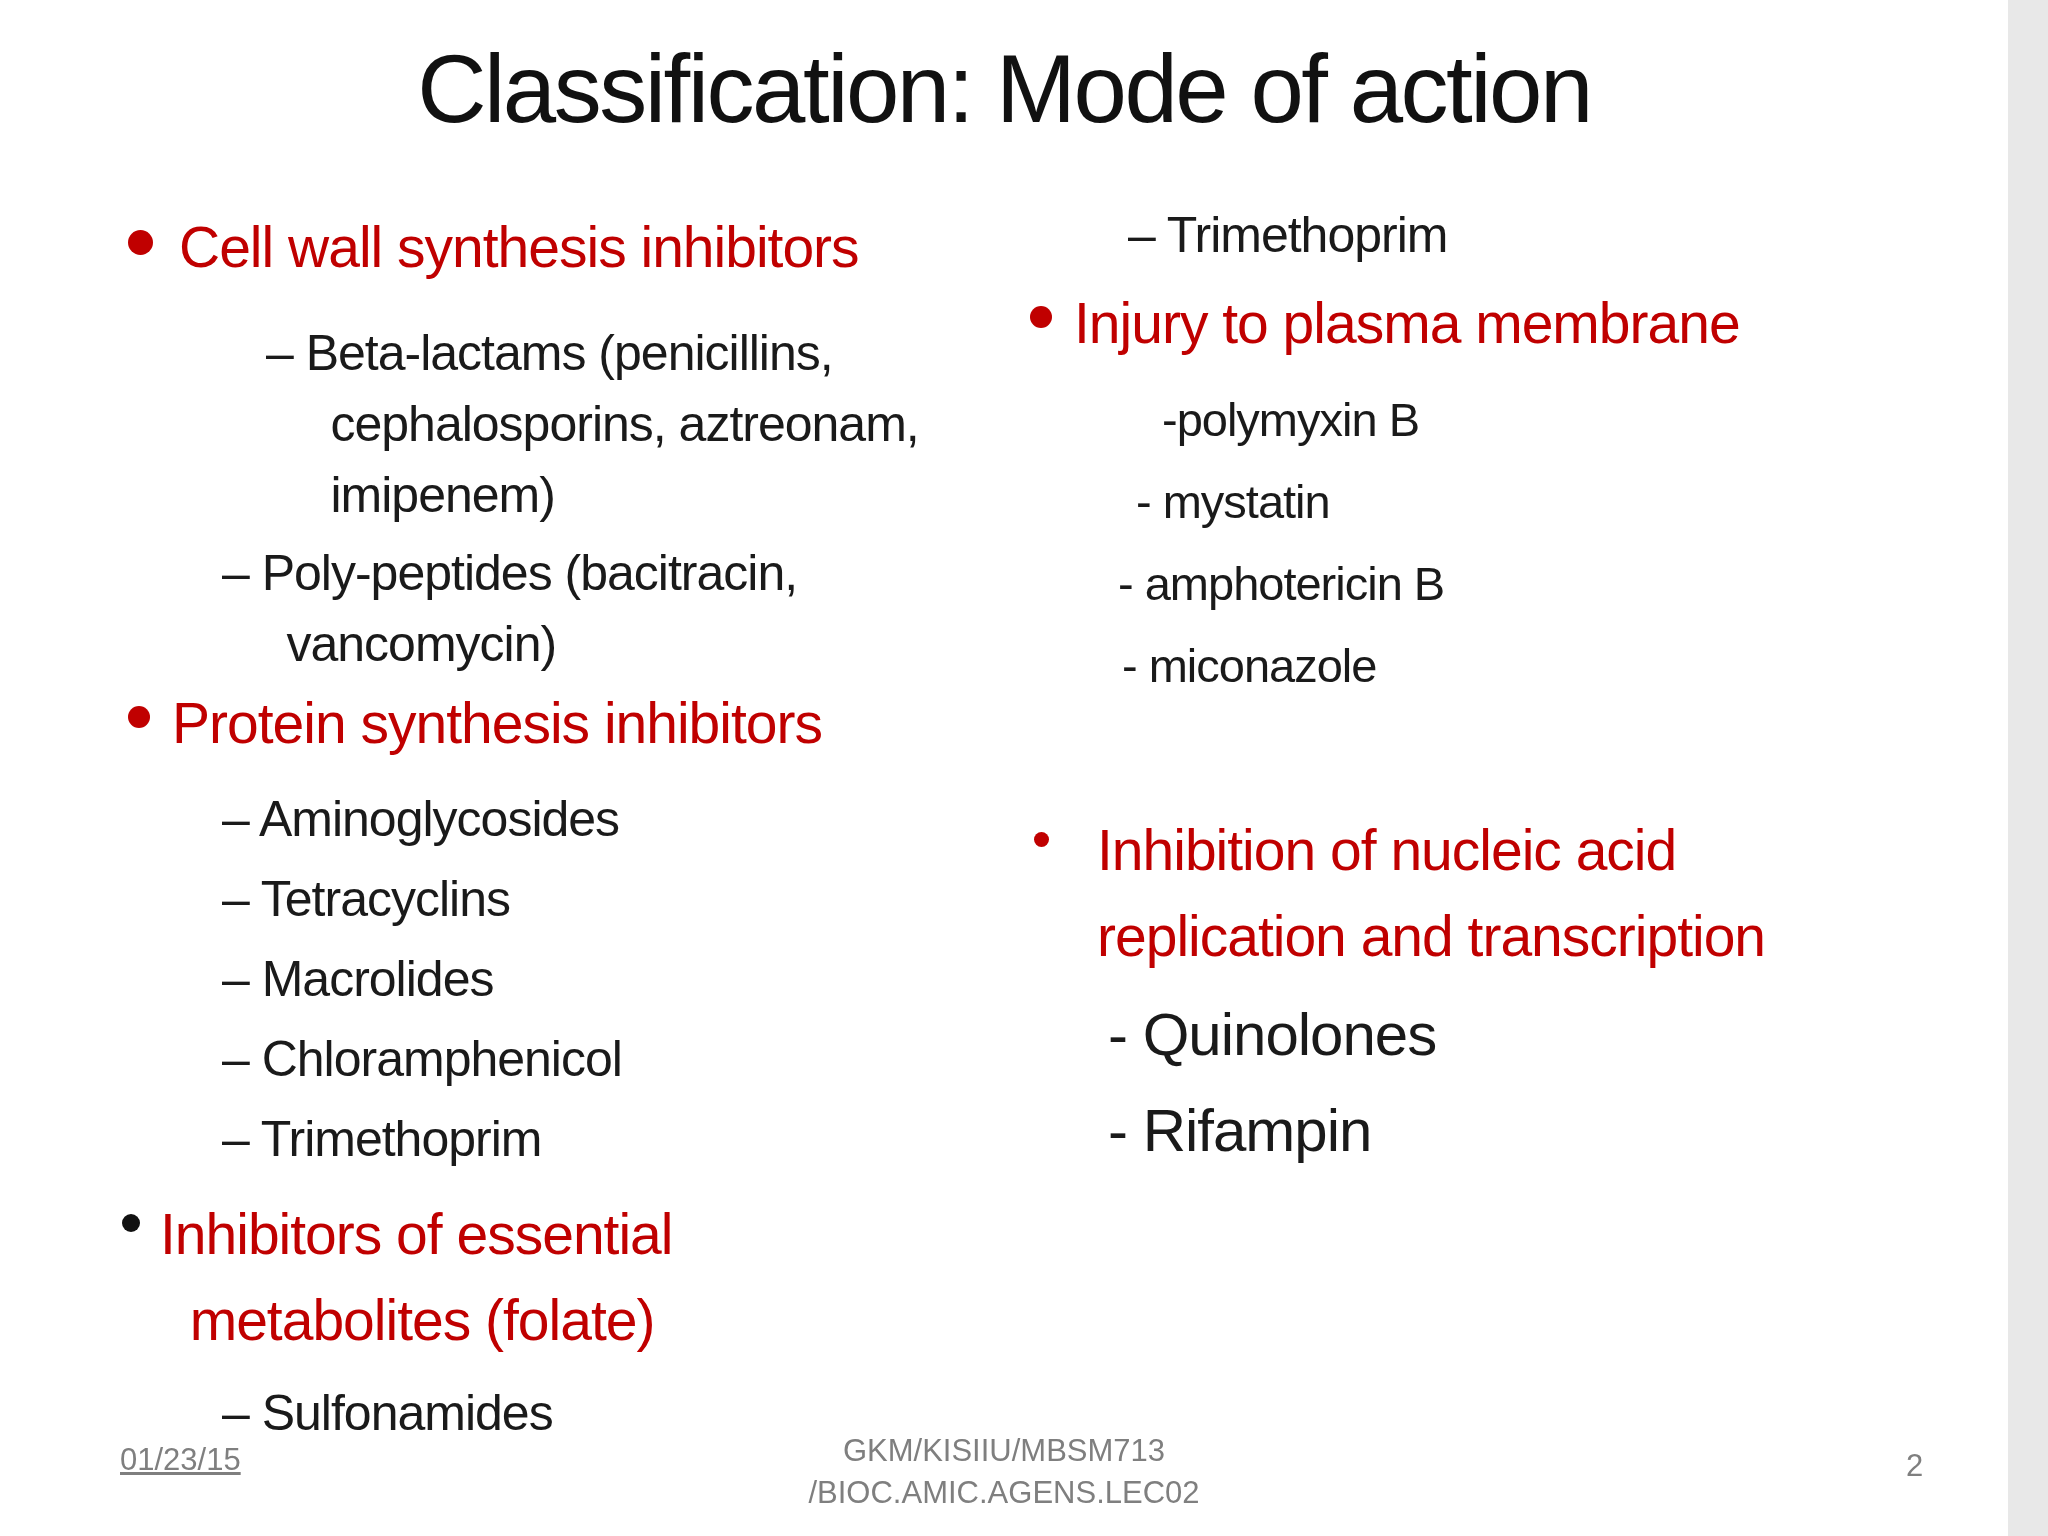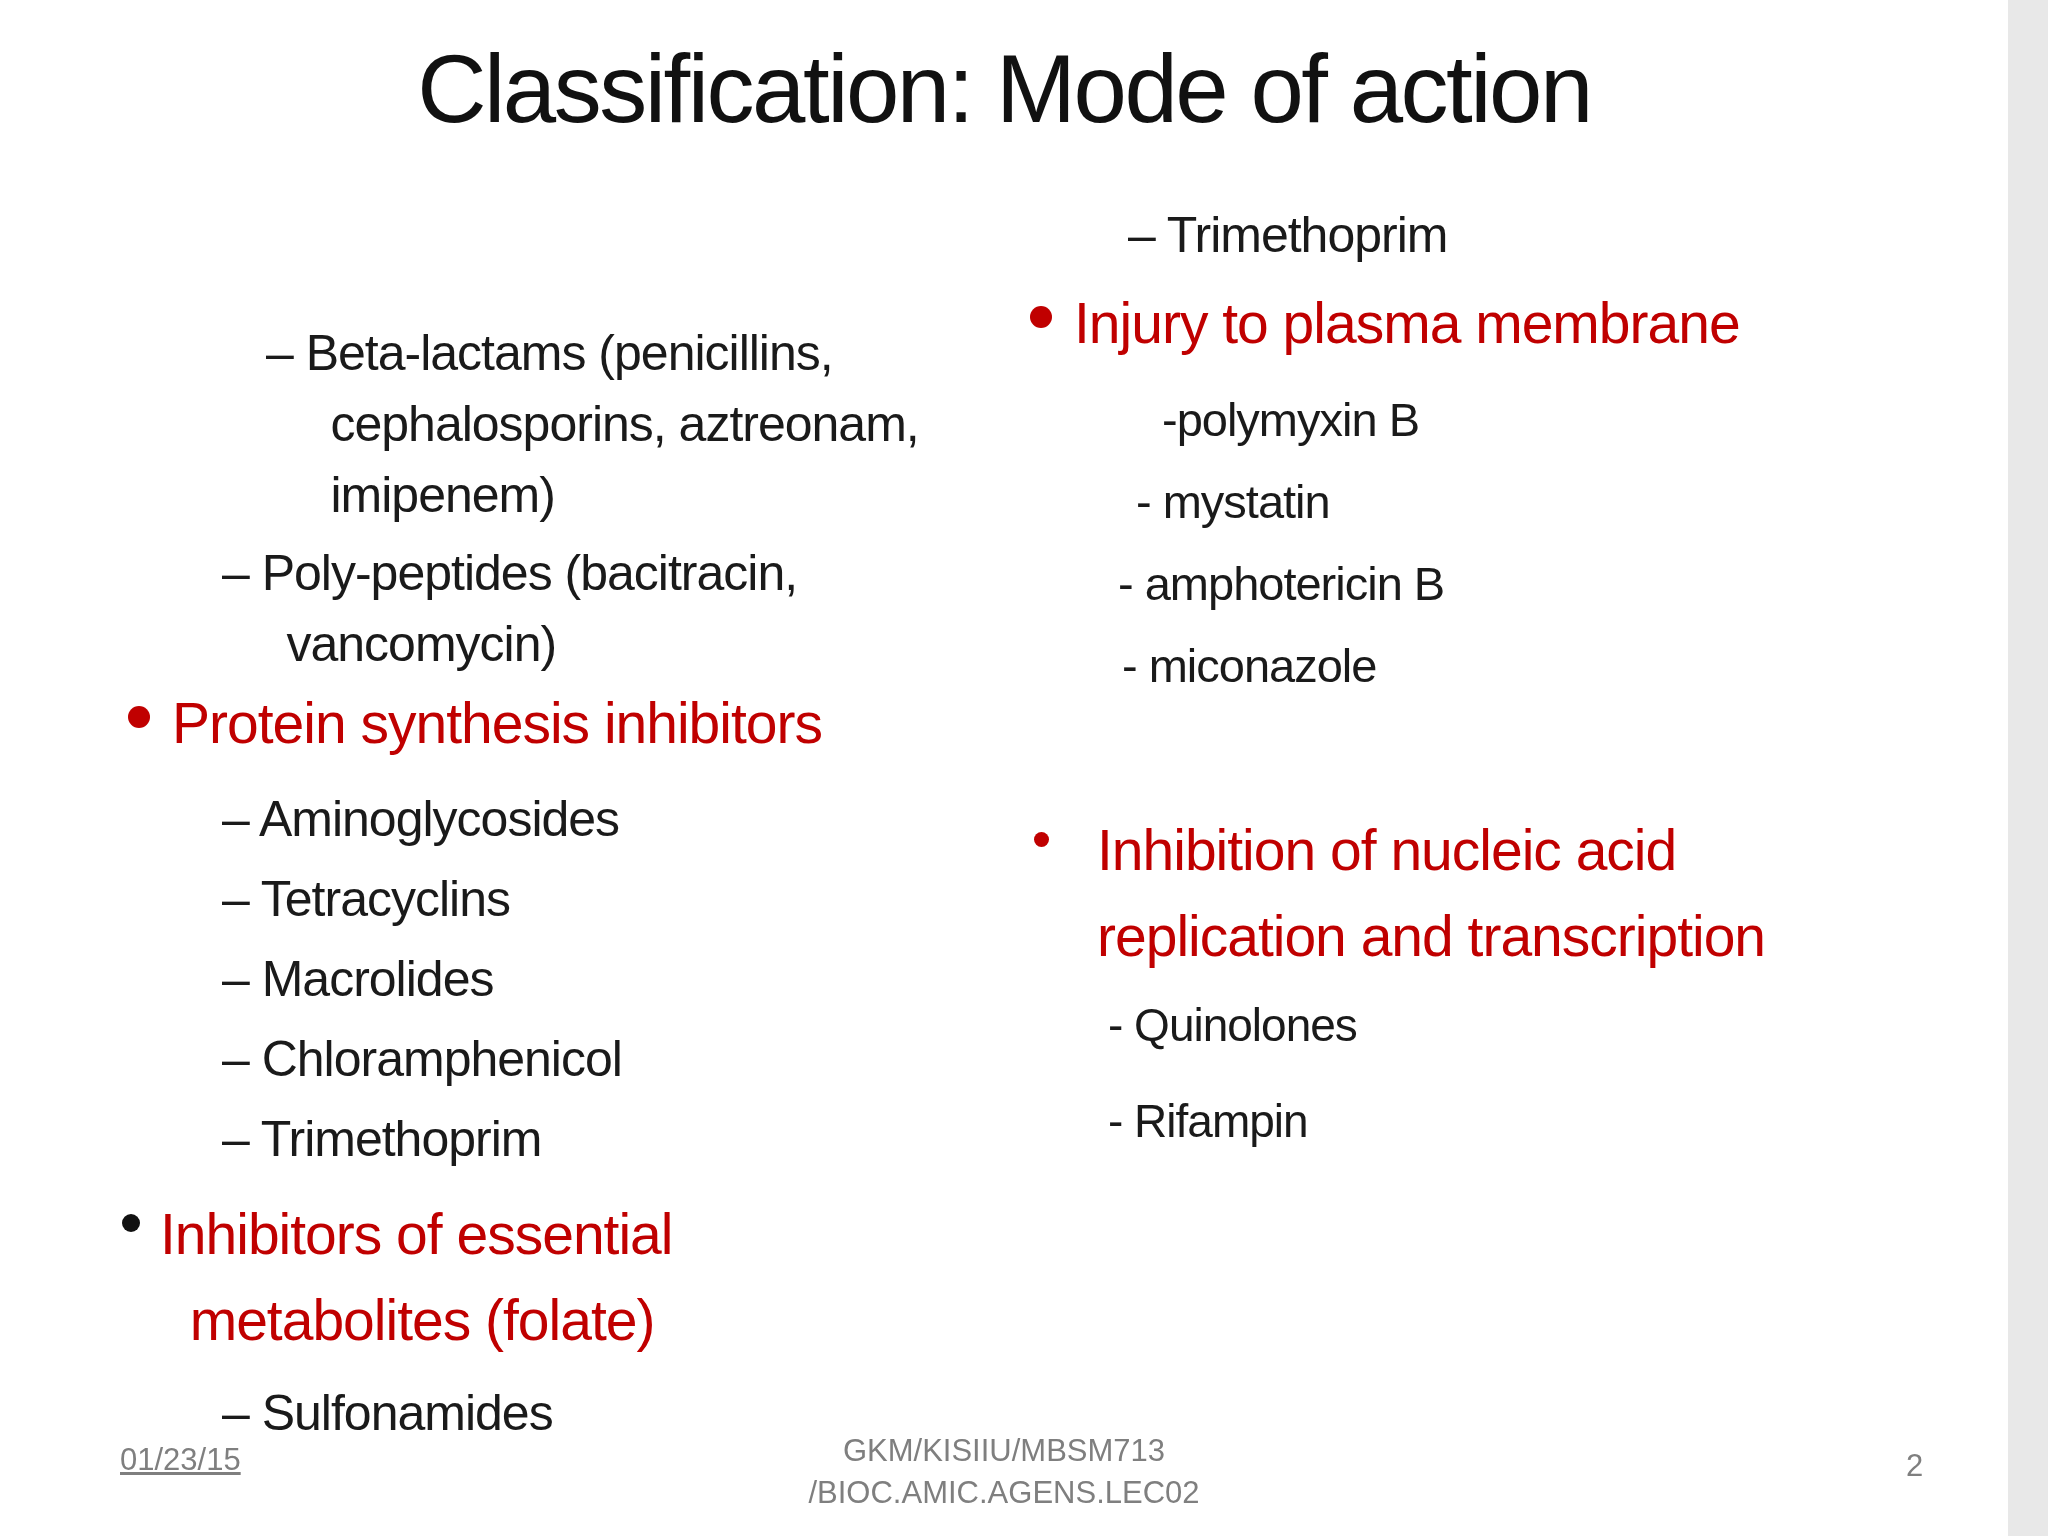--- a/index.html
+++ b/index.html
@@ -36,35 +36,39 @@
   .b-md{width:22px;height:22px;margin-top:18px;margin-right:22px;}
   .b-sm-black{width:18px;height:18px;margin-top:22px;margin-right:20px;}
   .b-sm-red{width:15px;height:15px;margin-top:24px;margin-right:48px;}
 
   .redtext{color:var(--accent-red);}
   .h-left{font-size:57px;letter-spacing:-1px;line-height:1.25;}
   .h-wrap{font-size:57px;letter-spacing:-1px;line-height:1.5;}
 
   .sub-left{font-size:50px;letter-spacing:-1px;line-height:1.42;color:var(--text-black);}
   .sub-right{font-size:47px;letter-spacing:-1px;line-height:1.35;color:var(--text-black);}
-  .sub-right-lg{font-size:46px;letter-spacing:-1px;line-height:1.3;color:var(--text-black);text-align:right;}
+  .sub-right-lg{font-size:60px;letter-spacing:-1px;line-height:1.3;color:var(--text-black);text-align:right;}
 
   .footer-text{font-size:31px;color:var(--footer-gray);letter-spacing:0;}
   .footer-ref{
     position:absolute;left:0;right:0;top:1430px;
     text-align:center;line-height:1.35;
   }
 </style>
 </head>
 <body>
 
 <div class="slide">
 
   <div class="title">Classification: Mode of action</div>
 
+  <div class="brow" style="left:128px;top:212px;">
+    <span class="bullet red b-lg"></span>
+    <div class="txt h-left redtext">Cell wall synthesis inhibitors</div>
+  </div>
 
   <div class="abs txt sub-left" style="left:222px;top:318px;margin-left:44px;">– Beta-lactams (penicillins,
      cephalosporins, aztreonam,
      imipenem)</div>
 
   <div class="abs txt sub-left" style="left:222px;top:538px;">– Poly-peptides (bacitracin,
      vancomycin)</div>
 
   <div class="brow" style="left:128px;top:688px;">
     <span class="bullet red b-md"></span>

